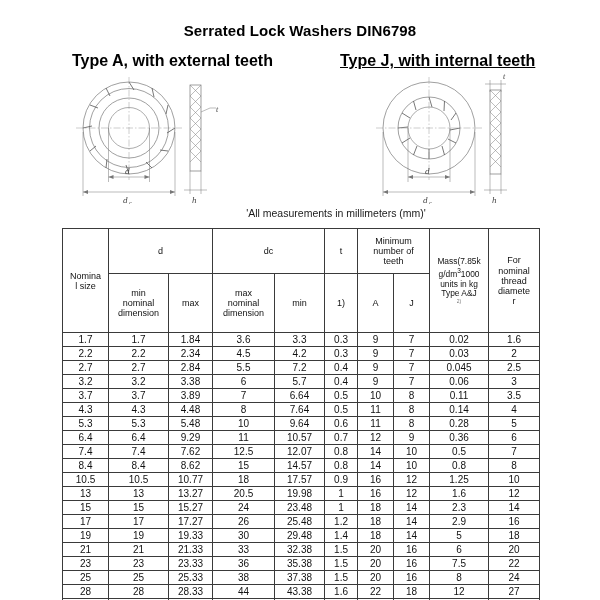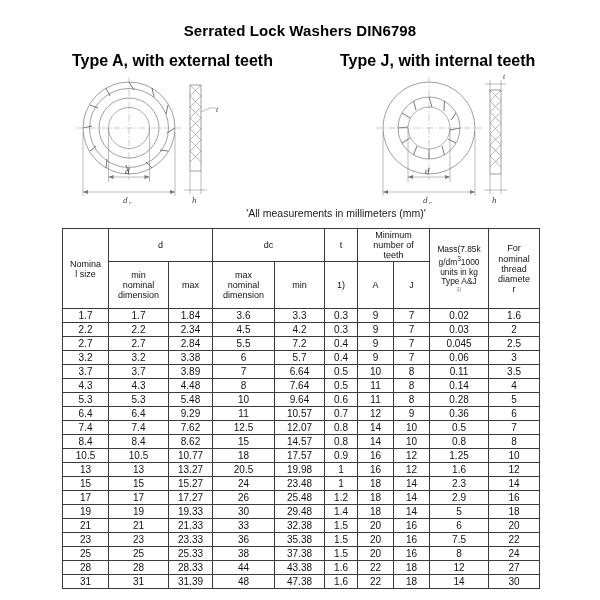--- a/index.html
+++ b/index.html
@@ -27,21 +27,21 @@
     font-weight: bold;
     letter-spacing: 0.1px;
   }
   .type-label {
     position: absolute;
     top: 52px;
     font-size: 16px;
     font-weight: bold;
   }
   .type-label.a { left: 72px; }
-  .type-label.j { left: 340px; }
+  .type-label.j { left: 340px; text-decoration: underline; }
 
   
   .drawing {
     position: absolute;
     top: 72px;
   }
   .drawing.a { left: 72px; }
   .drawing.j { left: 372px; }
   .drawing svg { display: block; }
 
@@ -75,21 +75,21 @@
     border: 1px solid #3a3a3a;
     text-align: center;
     vertical-align: middle;
     padding: 0;
     font-weight: normal;
     line-height: 1.12;
     color: #111;
   }
   table.spec thead th {
     font-size: 9px;
-    padding: 1px 1px;
+    padding: 7px 1px;
     height: 13px;
   }
   table.spec thead tr.grp th { height: 30px; }
   table.spec thead tr.sub th { height: 44px; }
   table.spec tbody td {
     height: 13.0px;
     font-size: 10px;
   }
   th.grouphdr { font-size: 9.5px; }
   .mass-hdr {

